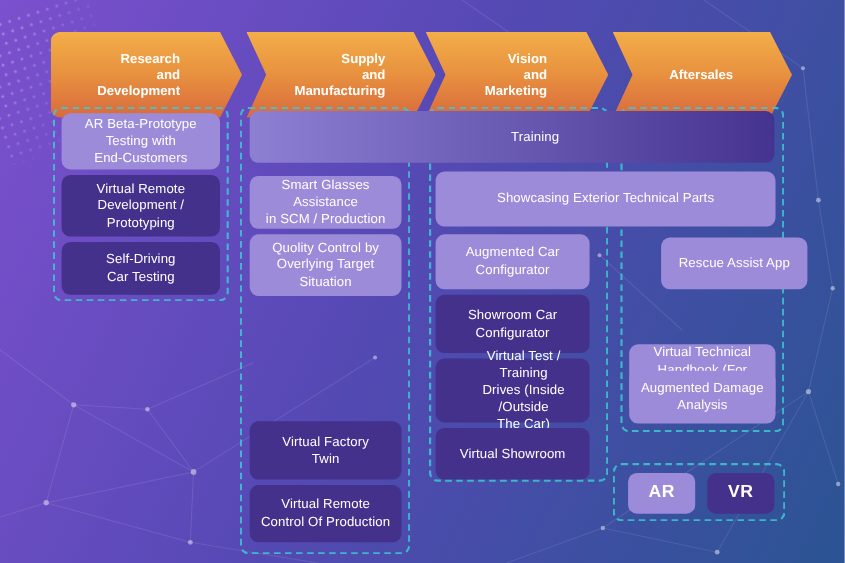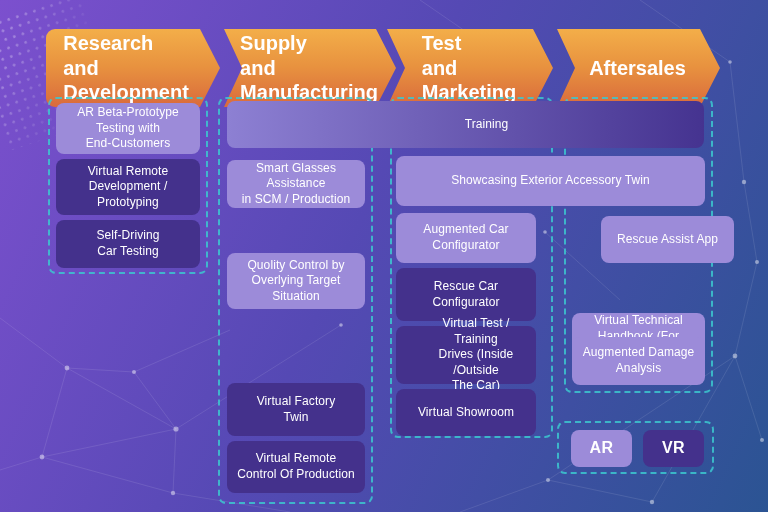--- a/index.html
+++ b/index.html
@@ -14,22 +14,22 @@
     background-size:9px 9px;transform:rotate(-18deg);
     -webkit-mask-image:linear-gradient(125deg,#000 25%,transparent 72%);
     mask-image:linear-gradient(125deg,#000 25%,transparent 72%);
     pointer-events:none;
   }
   .constellation{position:absolute;left:0;top:0;width:768px;height:512px;pointer-events:none;}
   .arrow{
     position:absolute;top:29px;height:78px;
     background:linear-gradient(180deg,var(--arrow_top) 0%,#e8923f 48%,var(--arrow_bottom) 100%);
     display:flex;align-items:center;justify-content:center;
-    color:var(--text);font-weight:700;font-size:20px;line-height:1.22;
-    text-align:left;white-space:pre-line;
+    color:var(--text);font-weight:700;font-size:12px;line-height:1.22;
+    text-align:right;white-space:pre-line;
     padding-right:14px;box-sizing:border-box;
   }
   .arrow-first{
     border-radius:9px;
     clip-path:polygon(0 0,calc(100% - 20px) 0,100% 50%,calc(100% - 20px) 100%,0 100%);
   }
   .arrow-chevron{
     clip-path:polygon(0 0,calc(100% - 20px) 0,100% 50%,calc(100% - 20px) 100%,0 100%,18px 50%);
     padding-left:12px;
   }
@@ -81,56 +81,56 @@
         <circle cx="730" cy="62" r="1.8"></circle>
     </g>
   </svg>
 
   <div class="arrow arrow-first" style="left:46px;width:174px;">Research
 and
 Development</div>
   <div class="arrow arrow-chevron" style="left:224px;width:172px;">Supply
 and
 Manufacturing</div>
-  <div class="arrow arrow-chevron" style="left:387px;width:166px;">Test
+  <div class="arrow arrow-chevron" style="left:387px;width:166px;">Vision
 and
 Marketing</div>
   <div class="arrow arrow-chevron" style="left:557px;width:163px;">Aftersales</div>
 
   <div class="group-outline" style="left:48px;top:97px;width:160px;height:177px;"></div>
   <div class="group-outline" style="left:218px;top:97px;width:155px;height:407px;"></div>
   <div class="group-outline" style="left:390px;top:97px;width:163px;height:341px;"></div>
   <div class="group-outline" style="left:564px;top:97px;width:149px;height:296px;"></div>
   <div class="group-outline" style="left:557px;top:421px;width:157px;height:53px;"></div>
 
   <div class="box mixed" style="left:227px;top:101px;width:477px;height:47px;">Training</div>
-  <div class="box ar" style="left:396px;top:156px;width:309px;height:50px;">Showcasing Exterior Accessory Twin</div>
+  <div class="box ar" style="left:396px;top:156px;width:309px;height:50px;">Showcasing Exterior Technical Parts</div>
 
   <div class="box ar" style="left:56px;top:103px;width:144px;height:51px;">AR Beta-Prototype
 Testing with
 End-Customers</div>
   <div class="box vr" style="left:56px;top:159px;width:144px;height:56px;">Virtual Remote
 Development /
 Prototyping</div>
   <div class="box vr" style="left:56px;top:220px;width:144px;height:48px;">Self-Driving
 Car Testing</div>
 
   <div class="box ar" style="left:227px;top:160px;width:138px;height:48px;">Smart Glasses Assistance
 in SCM / Production</div>
-  <div class="box ar" style="left:227px;top:213px;width:138px;height:56px;margin-top:40px;">Quolity Control by
+  <div class="box ar" style="left:227px;top:213px;width:138px;height:56px;">Quolity Control by
 Overlying Target
 Situation</div>
   <div class="box vr" style="left:227px;top:383px;width:138px;height:53px;">Virtual Factory
 Twin</div>
   <div class="box vr" style="left:227px;top:441px;width:138px;height:52px;">Virtual Remote
 Control Of Production</div>
 
   <div class="box ar" style="left:396px;top:213px;width:140px;height:50px;">Augmented Car
 Configurator</div>
-  <div class="box vr" style="left:396px;top:268px;width:140px;height:53px;">Rescue Car
+  <div class="box vr" style="left:396px;top:268px;width:140px;height:53px;">Showroom Car
 Configurator</div>
   <div class="box vr" style="left:396px;top:326px;width:140px;height:58px;padding-left:26px;">Virtual Test / Training
 Drives (Inside /Outside
 The Car)</div>
   <div class="box vr" style="left:396px;top:389px;width:140px;height:47px;">Virtual Showroom</div>
 
   <div class="box ar" style="left:572px;top:216px;width:133px;height:47px;margin-left:29px;">Rescue Assist App</div>
   <div class="box ar" style="left:572px;top:268px;width:133px;height:63px;margin-top:45px;">Virtual Technical
 Handbook (For Service /
 Workshop)</div>

